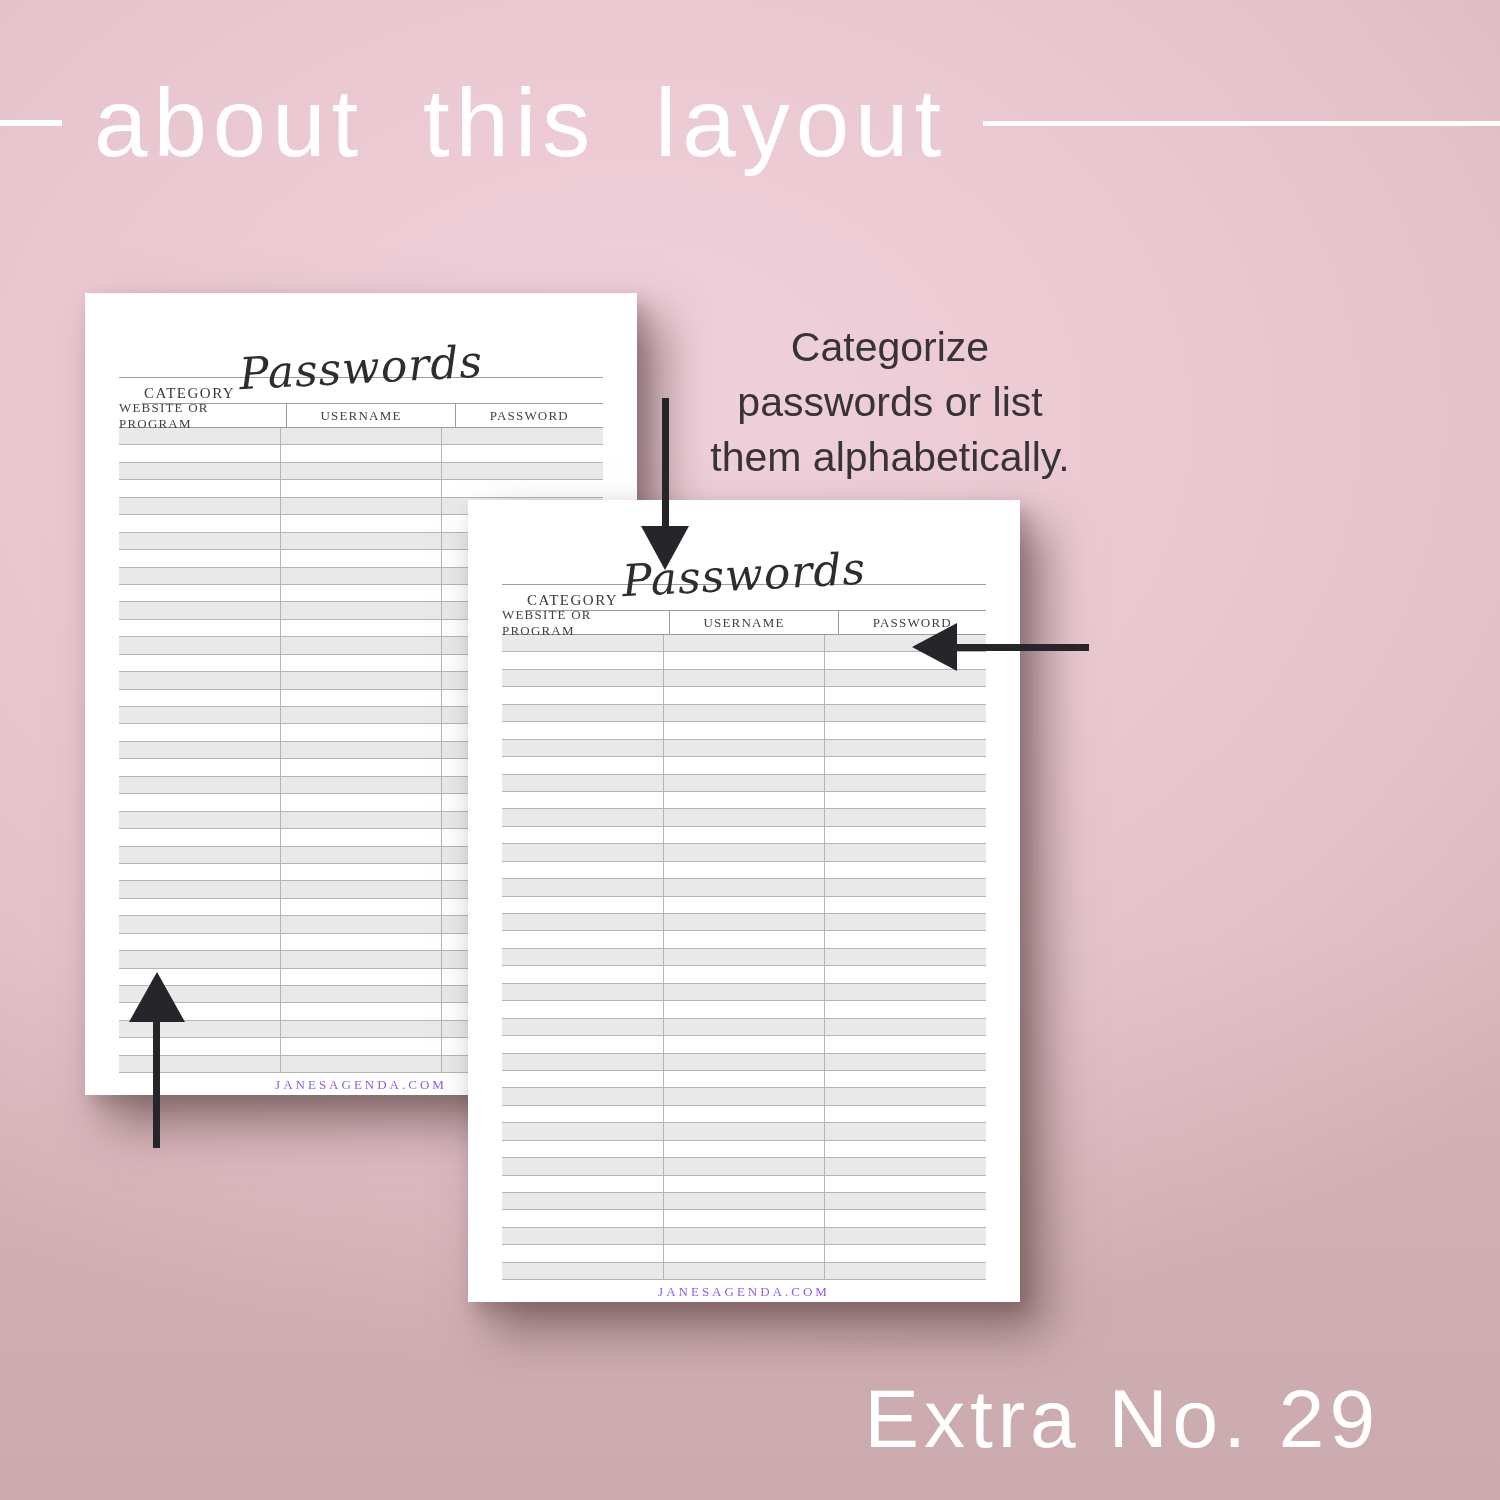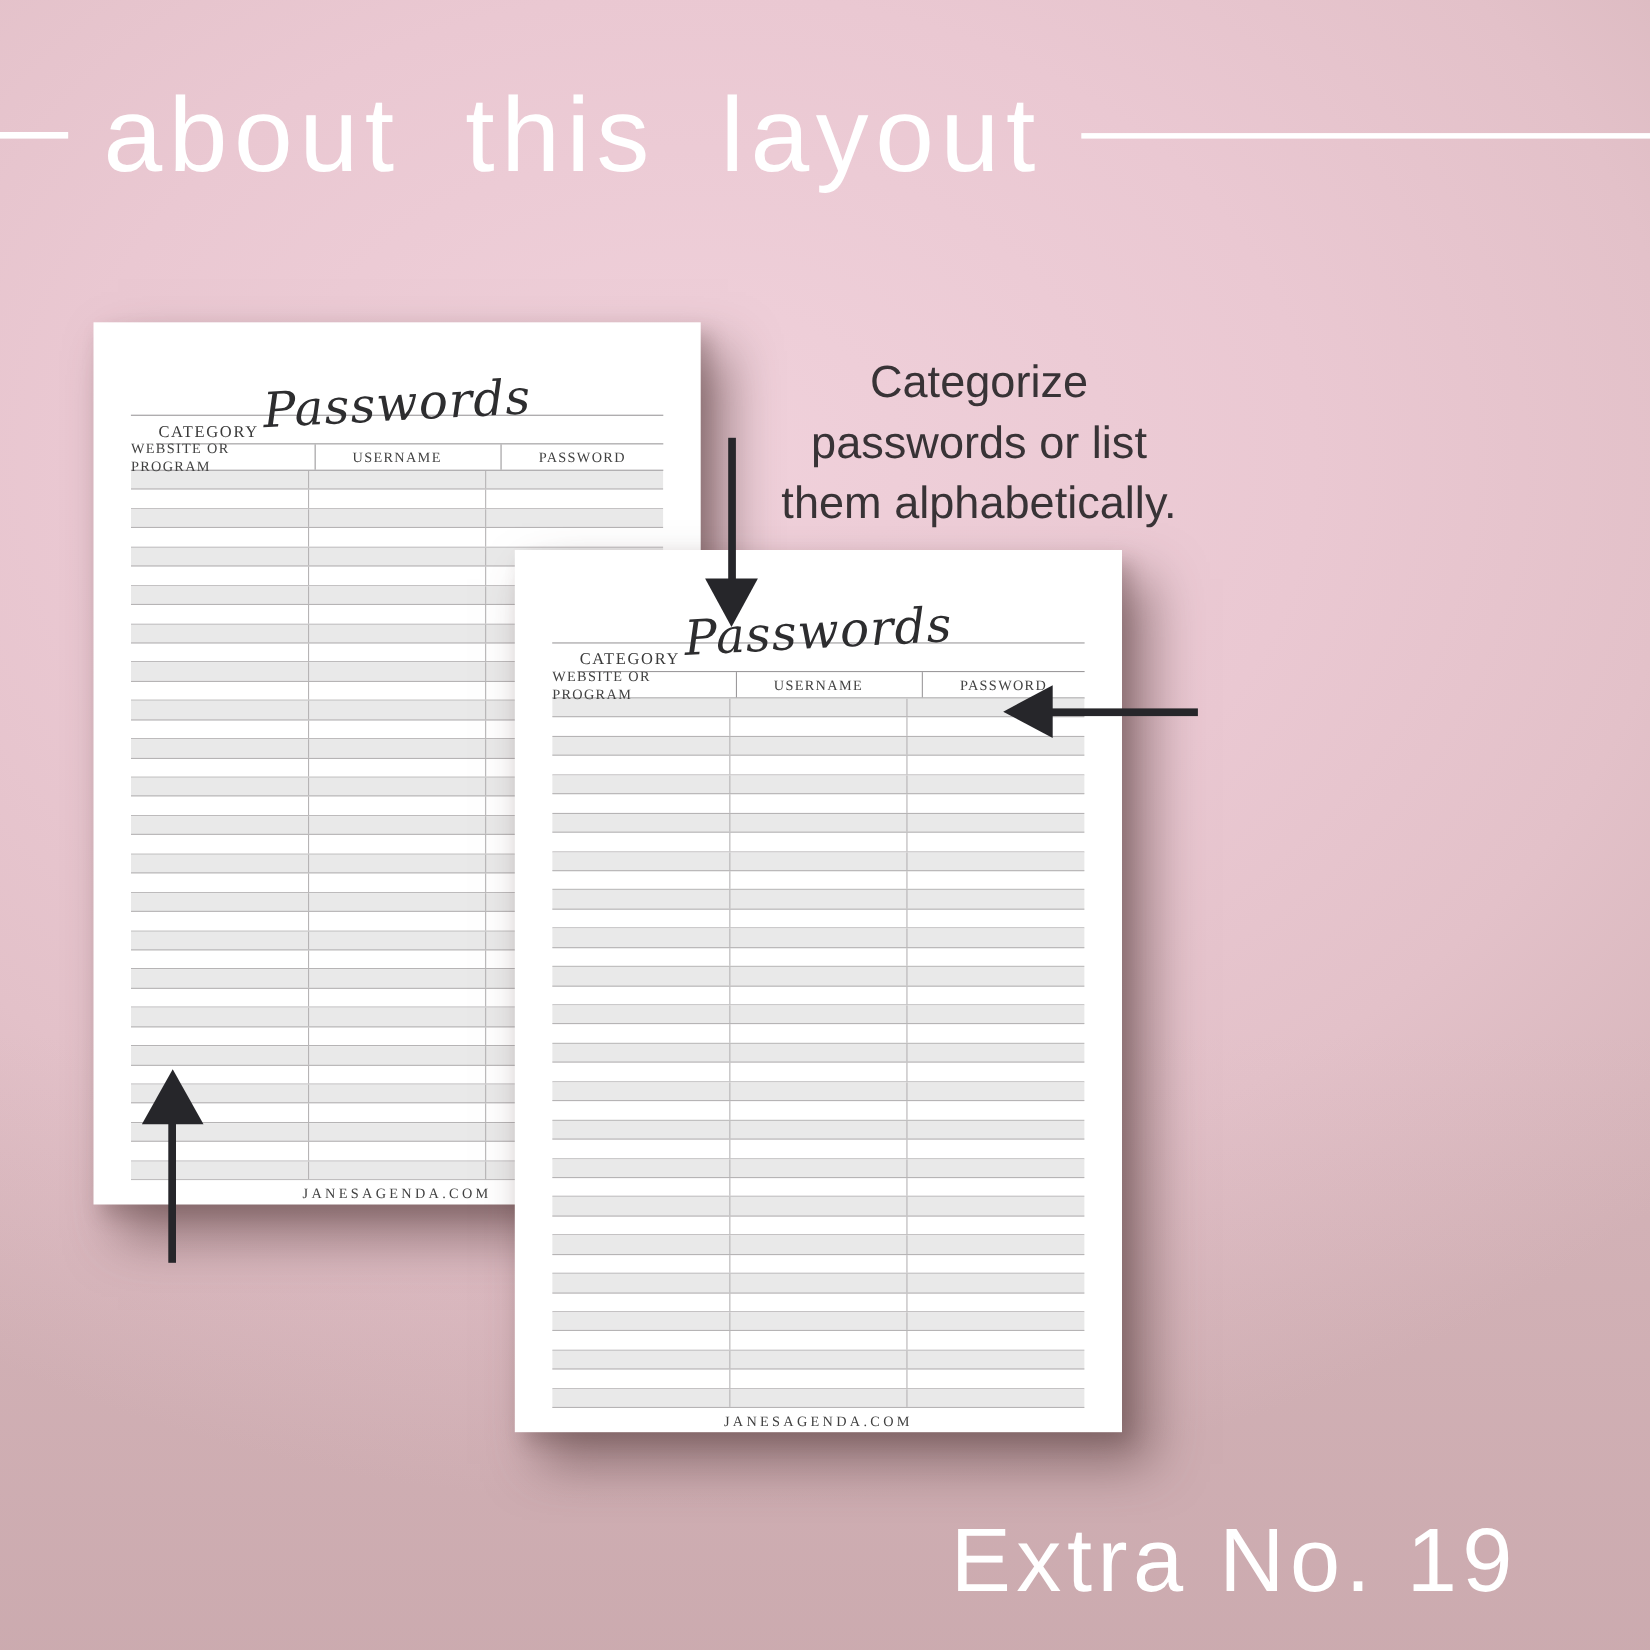--- a/index.html
+++ b/index.html
@@ -51,21 +51,21 @@
   .header-row .hcell + .hcell{border-left:1.5px solid #9c9a9c;margin-left:20px;}
 
   .rows{height:645px;overflow:hidden;}
   .row{display:flex;height:17.45px;box-sizing:border-box;border-bottom:1px solid #b6b4b5;}
   .row.alt{background:#e9e9e9;}
   .row .cell{flex:1;}
   .row .cell + .cell{border-left:1px solid #b6b4b5;}
 
   .page-footer{
     height:24px;display:flex;align-items:center;justify-content:center;
-    font-family:"Liberation Serif", serif;font-size:13px;letter-spacing:3px;color:#404040;
+    font-family:"Liberation Serif", serif;font-size:13px;letter-spacing:3px;color:#8b5cf6;
   }
 
   
   .note{
     position:absolute;margin:0;white-space:pre-line;text-align:center;
     color:#383336;font-weight:300;z-index:4;
   }
   .note1{left:655px;top:320px;width:470px;font-size:41px;line-height:55px;}
   .note2{left:1020px;top:614px;width:450px;font-size:40px;line-height:53px;}
   .note3{left:135px;top:1113px;width:350px;font-size:40px;line-height:53px;}
@@ -513,15 +513,15 @@
   </div>
   <div class="arrow arrow-left">
     <div class="head"></div>
     <div class="shaft"></div>
   </div>
   <div class="arrow arrow-up">
     <div class="head"></div>
     <div class="shaft"></div>
   </div>
 
-  <p class="extra">Extra No. 19</p>
+  <p class="extra">Extra No. 29</p>
 
 </div>
 
 </body></html>

